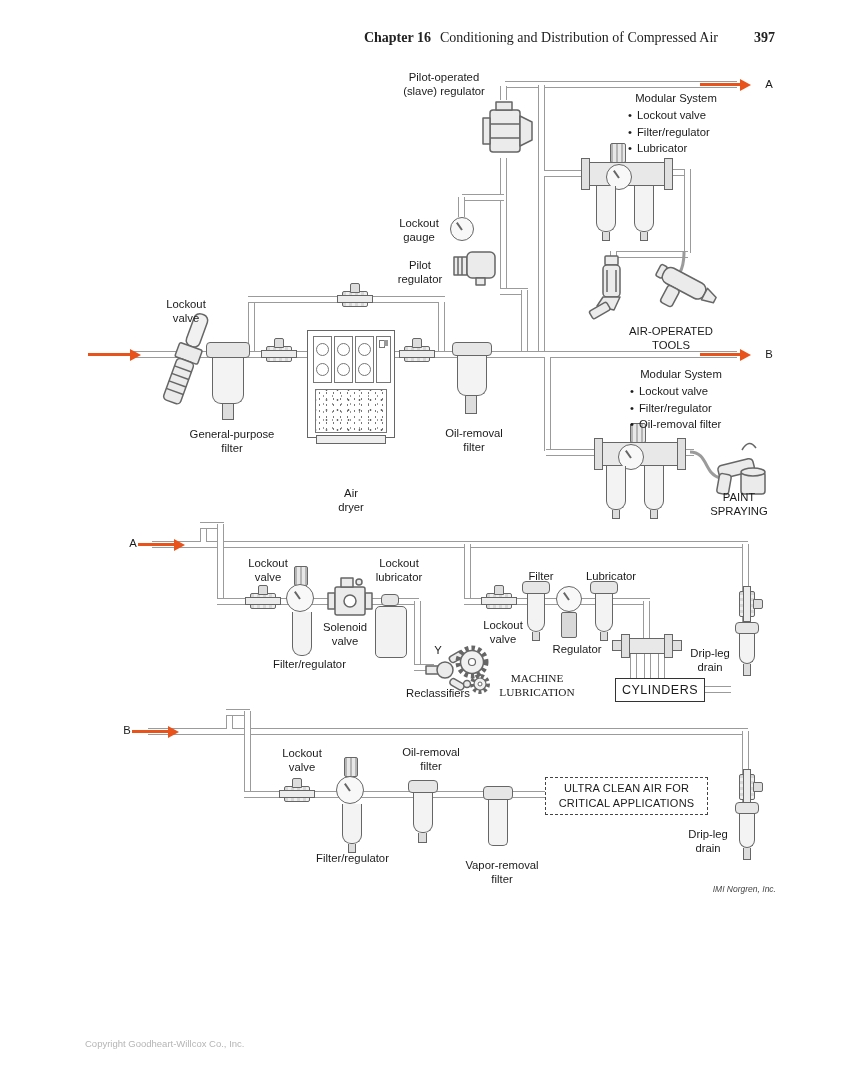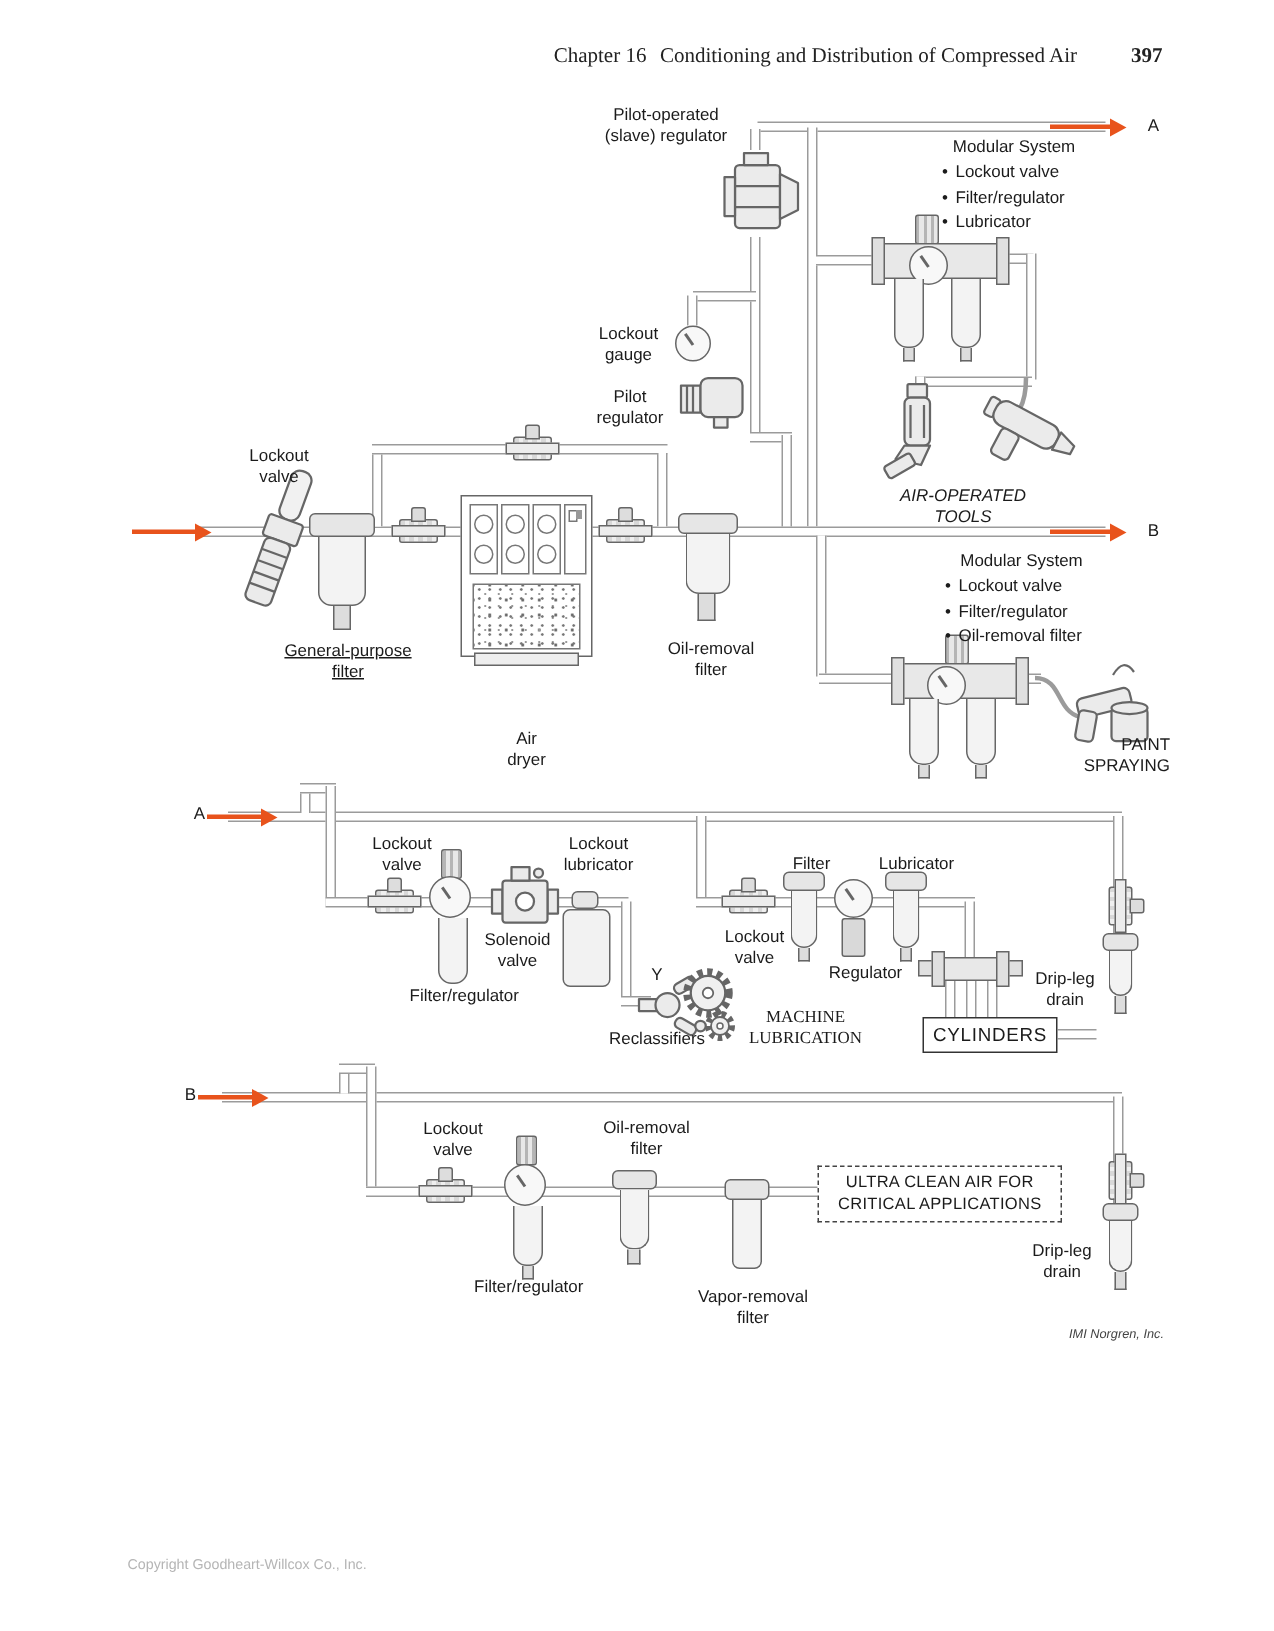--- a/index.html
+++ b/index.html
@@ -1,21 +1,21 @@
 <!DOCTYPE html>
 <html><head>
 <meta charset="utf-8">
 <style>
   html,body{margin:0;padding:0;background:#fff;}
   .page{position:relative;width:849px;height:1087px;background:#fff;overflow:hidden;
         font-family:"Liberation Sans",sans-serif;color:#1b1b1b;}
   
   .bookhead{position:absolute;top:30px;left:0;width:718px;text-align:right;
             font-family:"Liberation Serif",serif;font-size:14px;color:#222;}
-  .bookhead .chap{margin-right:9px;}
+  .bookhead .chap{margin-right:9px;font-weight:bold;}
   .pagenum{position:absolute;top:30px;left:754px;font-family:"Liberation Serif",serif;
            font-size:14px;font-weight:bold;color:#222;}
   .lbl{position:absolute;font-size:11.3px;line-height:1.28;text-align:center;
        white-space:pre-line;color:#1b1b1b;}
   .mslist{position:absolute;font-size:11.3px;}
   .msh{text-align:center;margin-bottom:3px;}
   .msi{line-height:16.5px;padding-left:8px;}
   .msi::before{content:"\2022";margin-right:5px;}
   .attrib{position:absolute;left:500px;top:884px;width:276px;text-align:right;
           font-size:8.5px;font-style:italic;color:#444;}
@@ -336,36 +336,36 @@
     <div class="msi">Lockout valve</div>
     <div class="msi">Filter/regulator</div>
     <div class="msi">Lubricator</div>
   </div>
   <div class="lbl" style="left:390px;top:216px;width:58px;">Lockout
 gauge</div>
   <div class="lbl" style="left:389px;top:258px;width:62px;">Pilot
 regulator</div>
   <div class="lbl" style="left:152px;top:297px;width:68px;">Lockout
 valve</div>
-  <div class="lbl" style="left:174px;top:427px;width:116px;text-decoration:underline;">General-purpose
+  <div class="lbl" style="left:174px;top:427px;width:116px;">General-purpose
 filter</div>
   <div class="lbl" style="left:315px;top:443px;width:72px;margin-top:43px;">Air
 dryer</div>
   <div class="lbl" style="left:434px;top:426px;width:80px;">Oil-removal
 filter</div>
-  <div class="lbl" style="left:586px;top:324px;width:112px;font-style:italic;">AIR-OPERATED
+  <div class="lbl" style="left:615px;top:324px;width:112px;">AIR-OPERATED
 TOOLS</div>
   <div class="lbl" style="left:760px;top:347px;width:18px;">B</div>
   <div class="mslist" style="left:622px;top:368px;width:118px;">
     <div class="msh">Modular System</div>
     <div class="msi">Lockout valve</div>
     <div class="msi">Filter/regulator</div>
     <div class="msi">Oil-removal filter</div>
   </div>
-  <div class="lbl" style="left:698px;top:490px;width:82px;text-align:right;">PAINT
+  <div class="lbl" style="left:698px;top:490px;width:82px;">PAINT
 SPRAYING</div>
 
   <div class="lbl" style="left:124px;top:536px;width:18px;">A</div>
   <div class="lbl" style="left:235px;top:556px;width:66px;">Lockout
 valve</div>
   <div class="lbl" style="left:252px;top:657px;width:115px;">Filter/regulator</div>
   <div class="lbl" style="left:312px;top:620px;width:66px;">Solenoid
 valve</div>
   <div class="lbl" style="left:362px;top:556px;width:74px;">Lockout
 lubricator</div>

